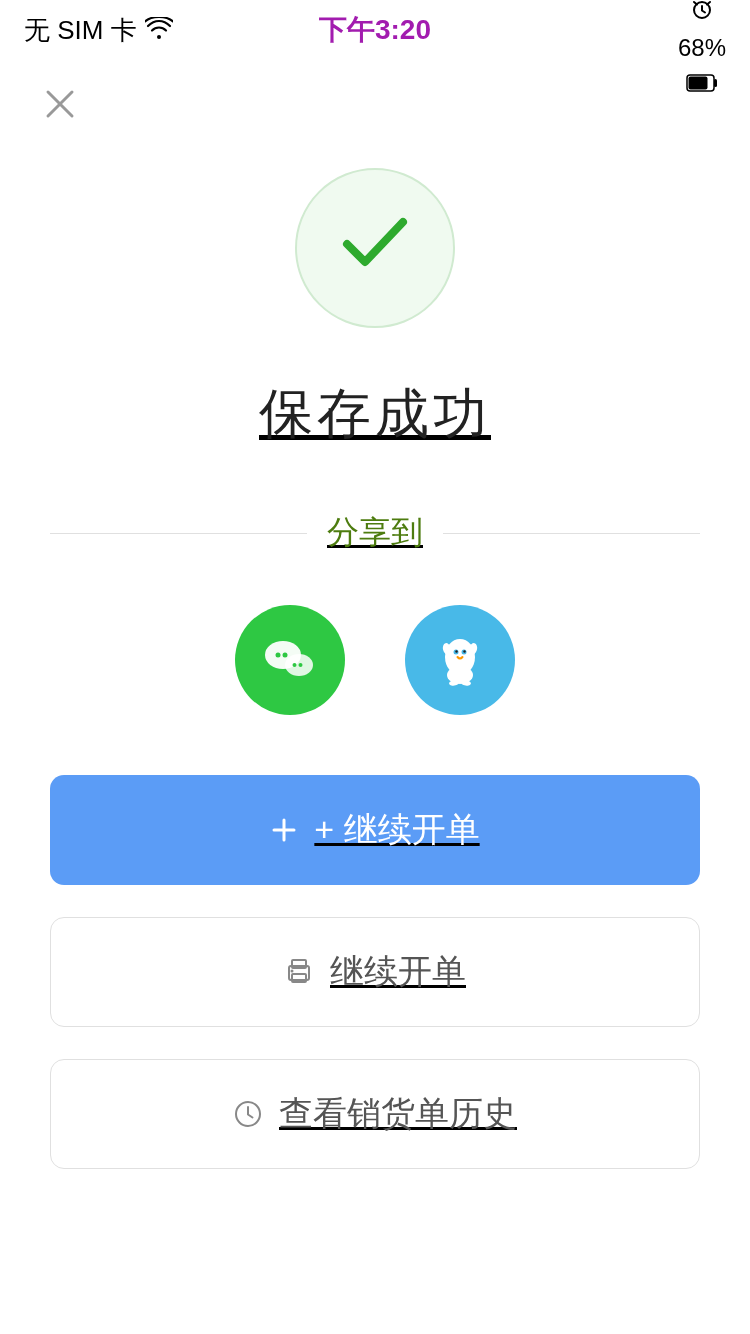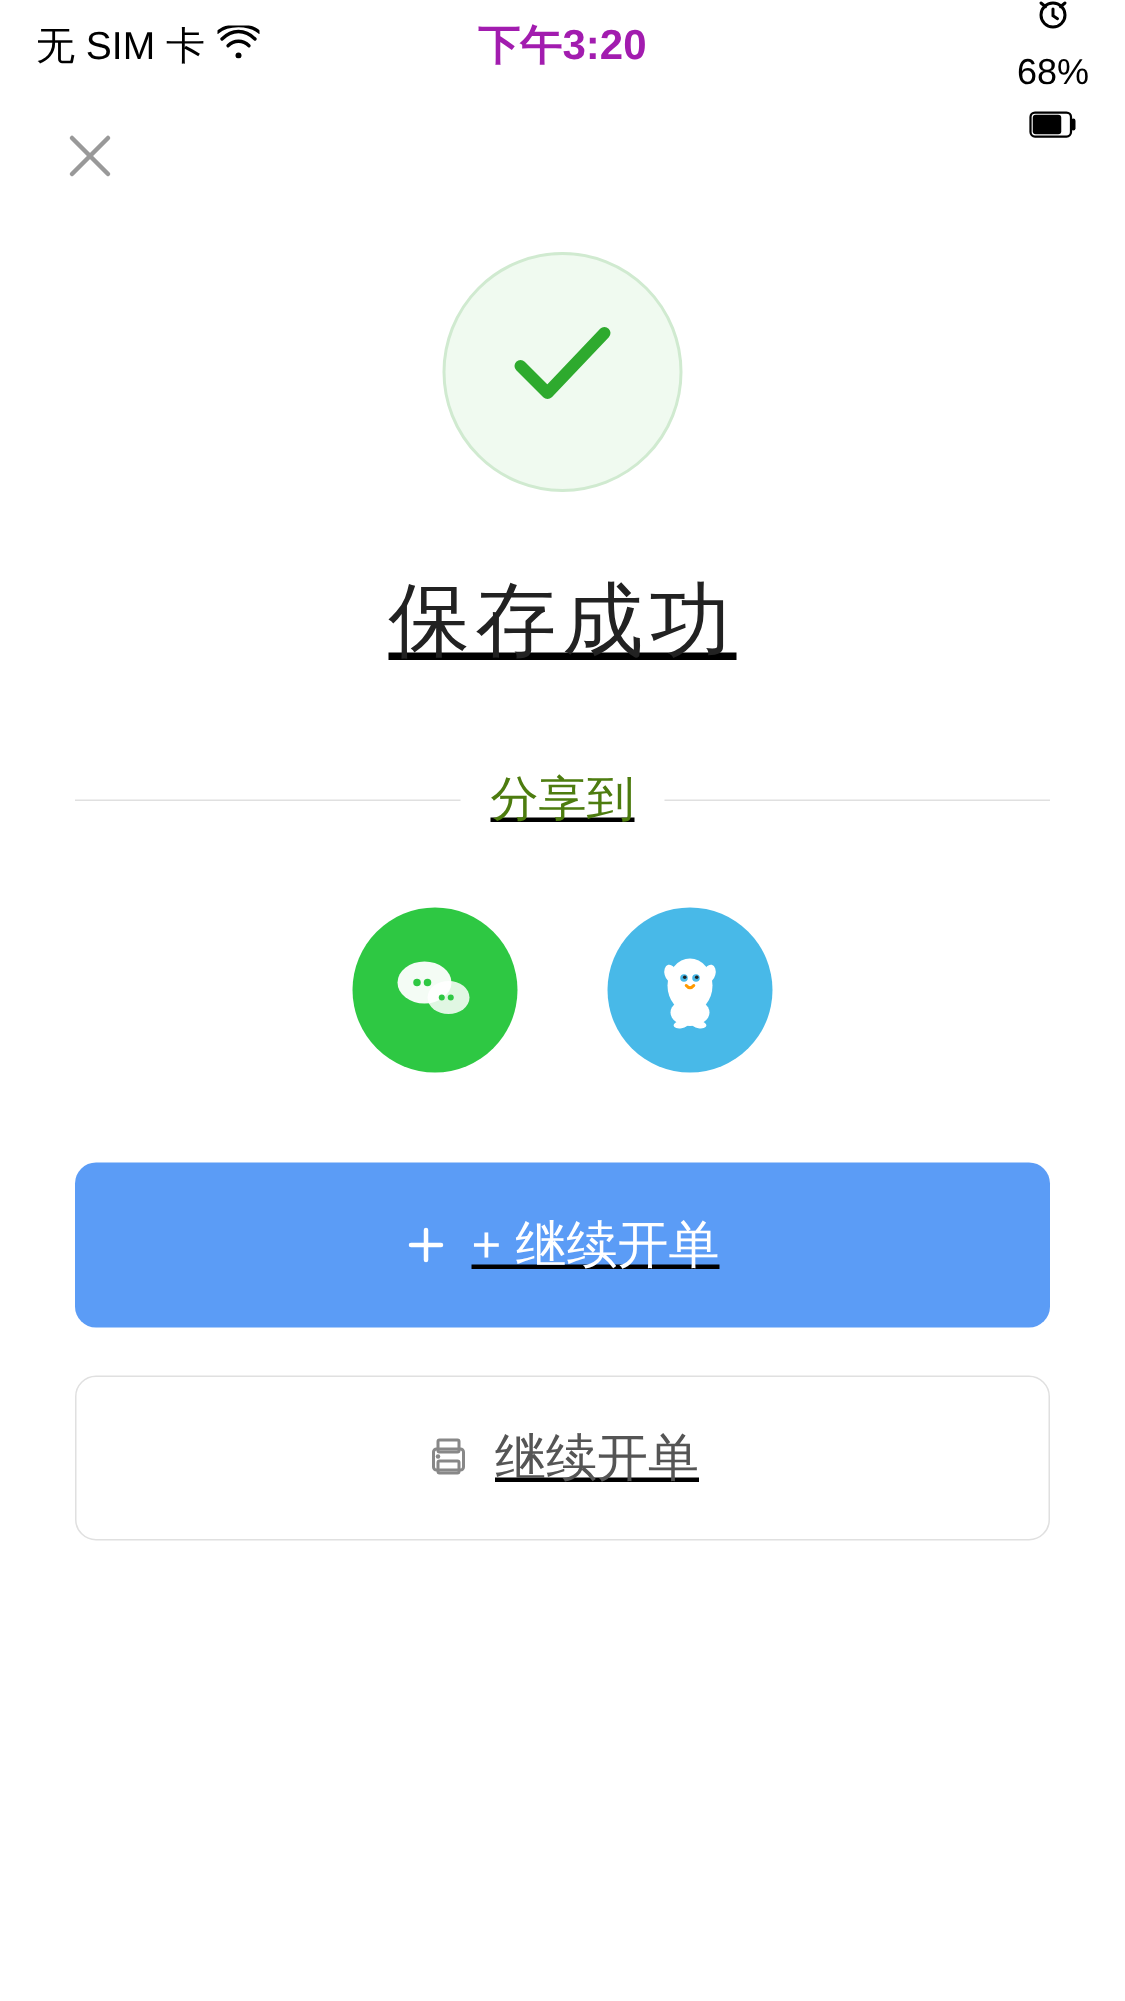--- a/index.html
+++ b/index.html
@@ -310,16 +310,23 @@
     <button class="action-btn">
       <svg width="30" height="28" viewBox="0 0 30 28" fill="none">
         <rect x="5" y="8" width="20" height="14" rx="2" stroke="#888" stroke-width="2" fill="none"></rect>
         <rect x="8" y="2" width="14" height="8" rx="1" stroke="#888" stroke-width="2" fill="none"></rect>
         <rect x="8" y="16" width="14" height="8" rx="1" stroke="#888" stroke-width="2" fill="none"></rect>
         <circle cx="8" cy="13" r="1.5" fill="#888"></circle>
       </svg>
       <span>继续开单</span>
     </button>
 
+    <button class="action-btn">
+      <svg width="30" height="30" viewBox="0 0 30 30" fill="none">
+        <circle cx="15" cy="15" r="12" stroke="#888" stroke-width="2" fill="none"></circle>
+        <path d="M15 8v7.5l4.5 3" stroke="#888" stroke-width="2" stroke-linecap="round" stroke-linejoin="round"></path>
+      </svg>
+      <span>查看销货单历史</span>
+    </button>
 
   </div>
 
 </div>
 
 </body></html>

